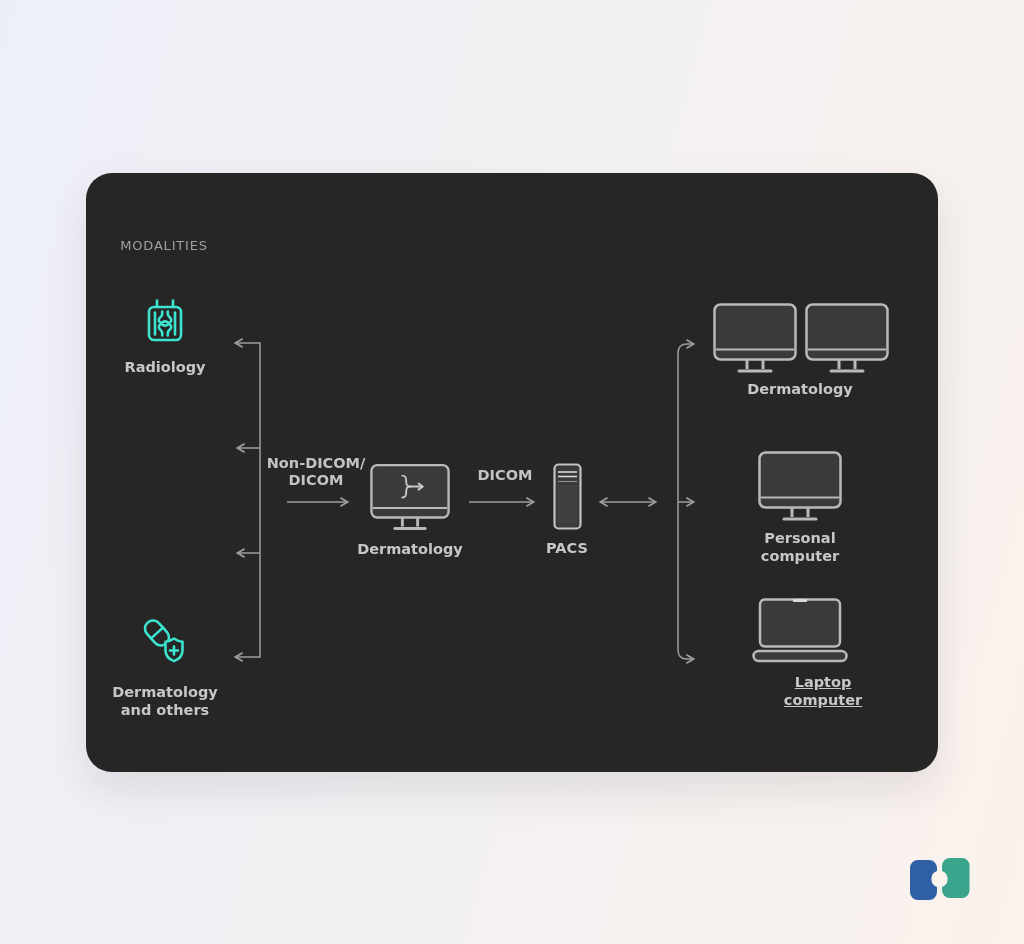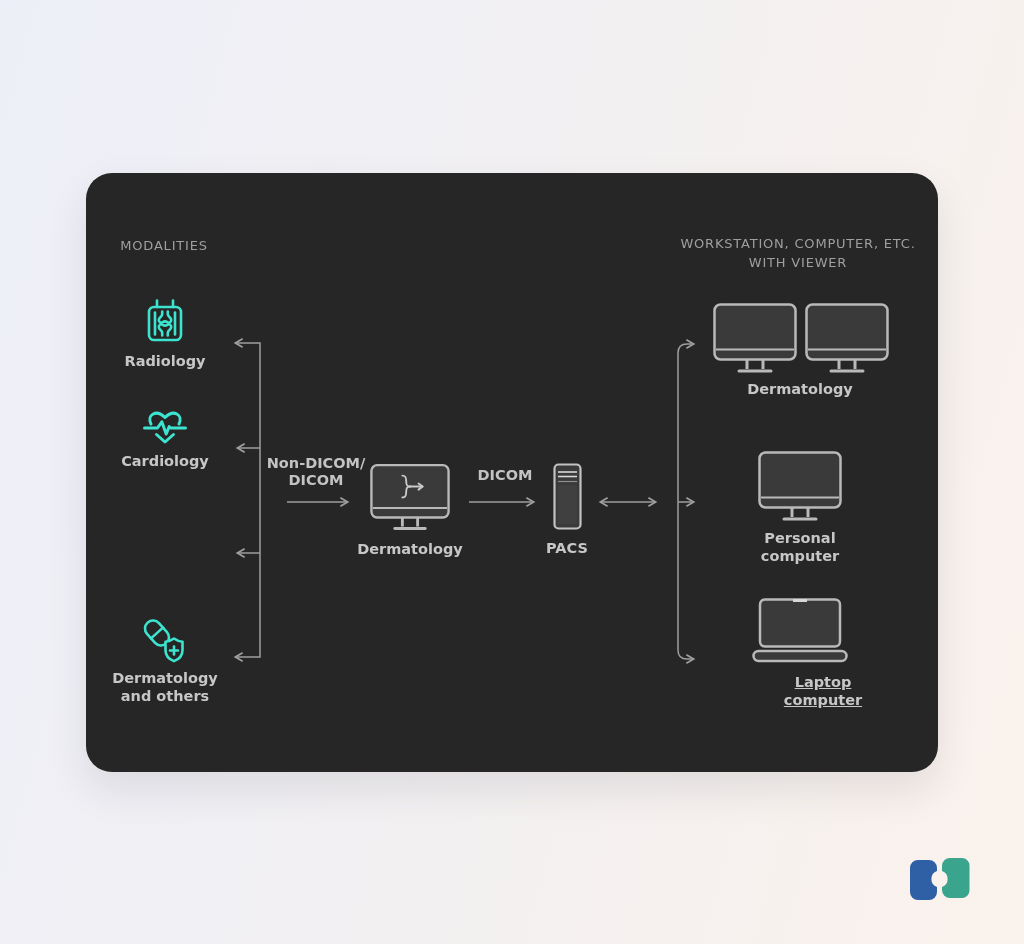--- a/index.html
+++ b/index.html
@@ -41,21 +41,21 @@
     font-weight: 700;
     text-align: center;
     line-height: 1.15;
   }
   .mod-item {
     position: absolute;
     display: flex;
     flex-direction: column;
     align-items: center;
   }
-  .mod-item .mod-label { margin-top: 4px; }
+  .mod-item .mod-label { margin-top: 10px; }
   .hidden-defs { position: absolute; width: 0; height: 0; overflow: hidden; }
 </style>
 </head>
 <body>
 
 <svg class="hidden-defs" aria-hidden="true">
   <defs>
     <g id="mon">
       <rect x="1.5" y="1.5" width="81" height="55" rx="6" fill="#3a3a3a" stroke="#b9b9b9" stroke-width="2.5"></rect>
       <line x1="3" y1="46.5" x2="81" y2="46.5" stroke="#b9b9b9" stroke-width="2"></line>
@@ -96,33 +96,23 @@
         <rect x="7" y="9" width="32" height="33" rx="5"></rect>
         <line x1="13" y1="14.5" x2="13" y2="36.5"></line>
         <line x1="33" y1="14.5" x2="33" y2="36.5"></line>
         <path d="M20.2 13.5 v2.8 c0 2.6 -3.4 2.9 -3.4 5.8 c0 2.3 2.1 3.3 3.9 2.1 c1.4 -0.95 3.2 -0.95 4.6 0 c1.8 1.2 3.9 0.2 3.9 -2.1 c0 -2.9 -3.4 -3.2 -3.4 -5.8 v-2.8"></path>
         <path d="M20.2 37.5 v-2.8 c0 -2.6 -3.4 -2.9 -3.4 -5.8 c0 -2.3 2.1 -3.3 3.9 -2.1 c1.4 0.95 3.2 0.95 4.6 0 c1.8 -1.2 3.9 -0.2 3.9 2.1 c0 2.9 -3.4 3.2 -3.4 5.8 v2.8"></path>
       </g>
     </svg>
     <div class="mod-label">Radiology</div>
   </div>
 
-  <div class="mod-item" style="left:9px; top:235px; width:140px;">
-    <svg width="46" height="40" viewBox="0 0 46 40" fill="none">
-      <g stroke="#3ce4cf" stroke-width="3" stroke-linecap="round" stroke-linejoin="round">
-        <path d="M9 16 C4.5 6.5 14.5 1 23 9.5 C31.5 1 41.5 6.5 37 16"></path>
-        <path d="M2.5 20 H15.5 L19.8 13.8 L24.2 26 L27.2 18.6 L28.6 20 H43.5"></path>
-        <path d="M14.5 26.5 L23 34 L31.5 26.5"></path>
-      </g>
-    </svg>
-    <div class="mod-label">Cardiology</div>
-  </div>
 
 
-  <div class="mod-item" style="left:19px; top:444px; width:120px;">
+  <div class="mod-item" style="left:19px; top:444px; width:120px;gap:8px;">
     <svg width="50" height="48" viewBox="0 0 50 48" fill="none">
       <g stroke="#3ce4cf" stroke-width="2.6" stroke-linecap="round" stroke-linejoin="round">
         <g transform="rotate(-42 17 16)">
           <rect x="9" y="2" width="16" height="28" rx="8"></rect>
           <line x1="9" y1="16" x2="25" y2="16"></line>
         </g>
         <path d="M34 21.5 c2.8 2 6 3.1 8.5 3.3 v8.4 c0 5.1 -3.5 9 -8.5 10.9 c-5 -1.9 -8.5 -5.8 -8.5 -10.9 v-8.4 c2.5 -0.2 5.7 -1.3 8.5 -3.3 z" fill="#262626"></path>
         <line x1="34" y1="29.5" x2="34" y2="37.5"></line>
         <line x1="30" y1="33.5" x2="38" y2="33.5"></line>
       </g>
@@ -150,24 +140,20 @@
 
   <svg class="abs" style="left:467px; top:290px;" width="29" height="67" viewBox="0 0 29 67" fill="none">
     <rect x="1.5" y="1.5" width="26" height="64" rx="4" fill="#3a3a3a" stroke="#c2c2c2" stroke-width="2.2"></rect>
     <rect x="5" y="22" width="19" height="39" rx="2" fill="#404040"></rect>
     <line x1="5" y1="9" x2="24" y2="9" stroke="#d8d8d8" stroke-width="1.6"></line>
     <line x1="5" y1="13.5" x2="24" y2="13.5" stroke="#d8d8d8" stroke-width="1.6"></line>
     <line x1="5" y1="18.5" x2="24" y2="18.5" stroke="#8f8f8f" stroke-width="1.2"></line>
   </svg>
   <div class="abs dev-label" style="left:431px; top:366px; width:100px;">PACS</div>
 
-  <div class="abs col-header" style="left:532px; top:62px; width:360px;">
-    <div>WORKSTATION, COMPUTER, ETC.</div>
-    <div>WITH VIEWER</div>
-  </div>
 
   <svg class="abs" style="left:627px; top:130px;" width="176" height="72" viewBox="0 0 176 72" fill="none">
     <use href="#mon"></use>
     <use href="#mon" x="92"></use>
   </svg>
   <div class="abs dev-label" style="left:624px; top:207px; width:180px;">Dermatology</div>
 
   <svg class="abs" style="left:672px; top:278px;" width="84" height="72" viewBox="0 0 84 72" fill="none">
     <use href="#mon"></use>
   </svg>

